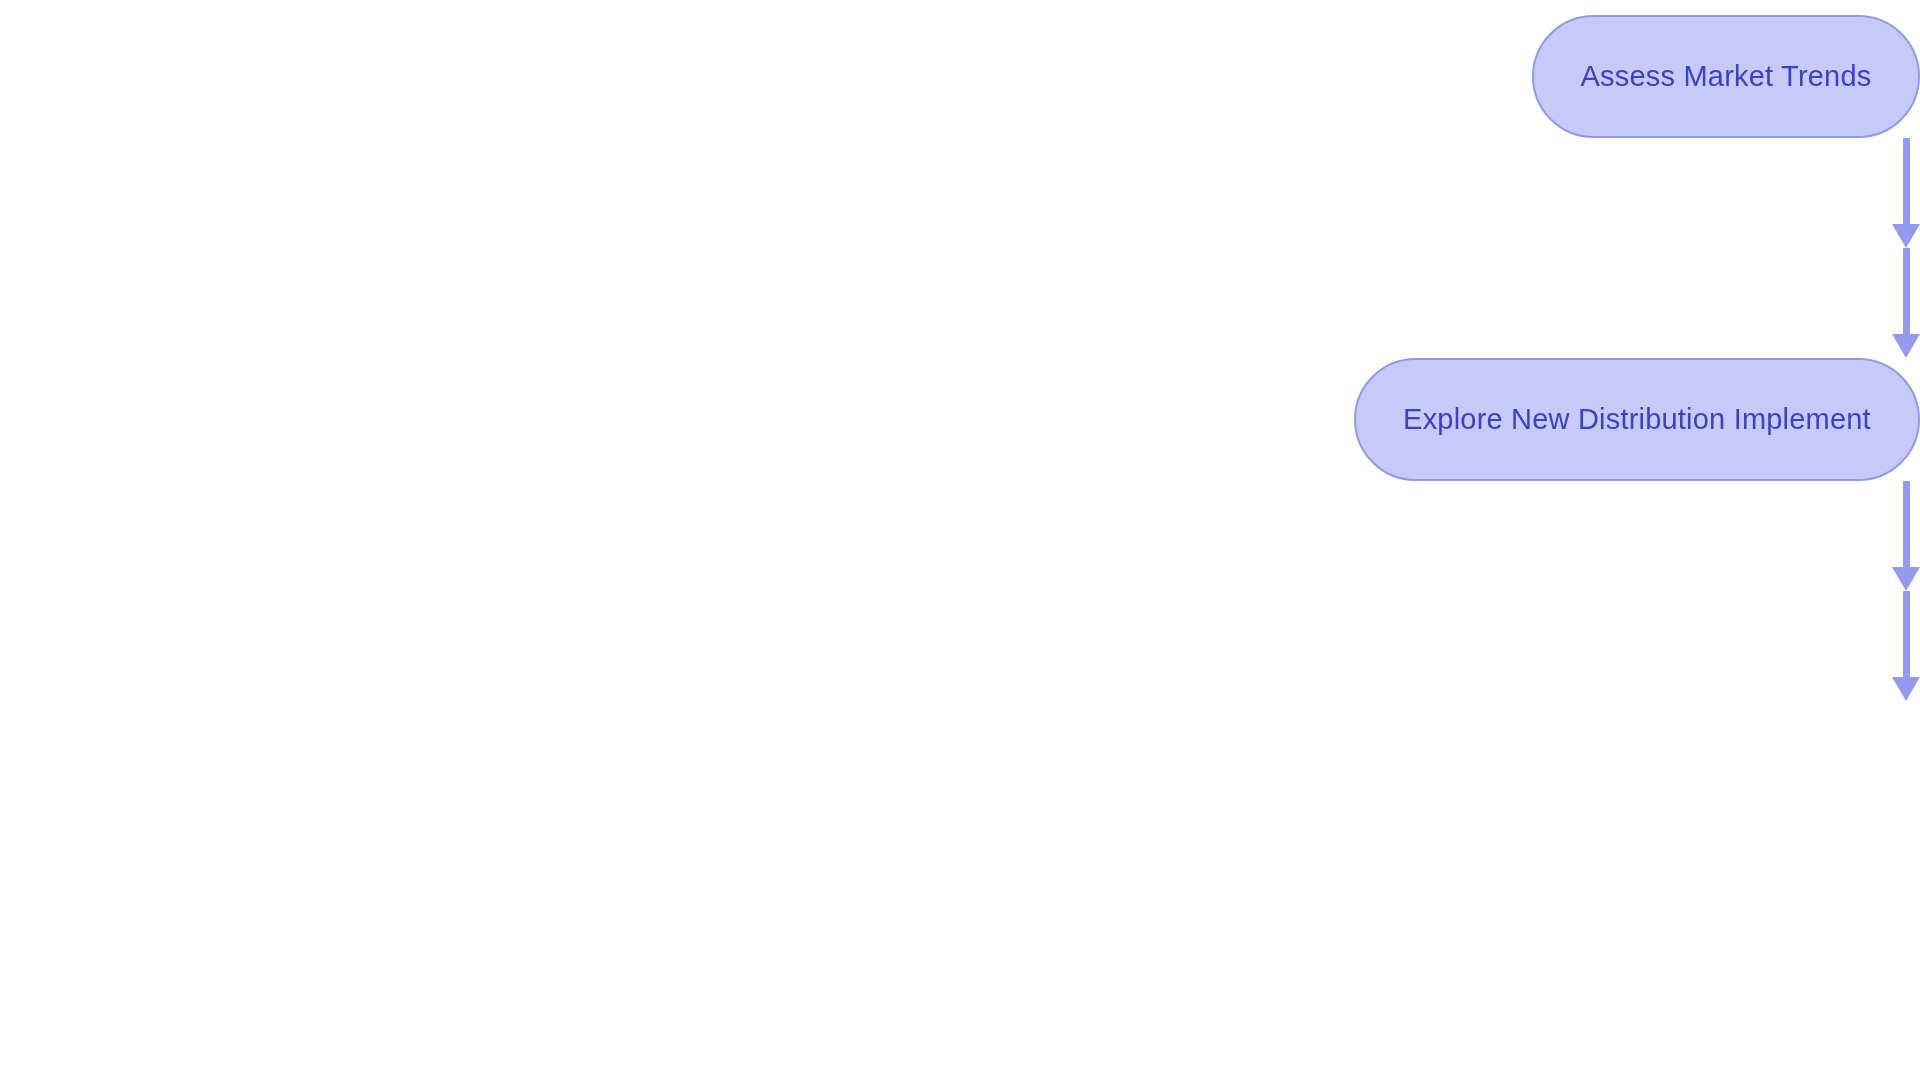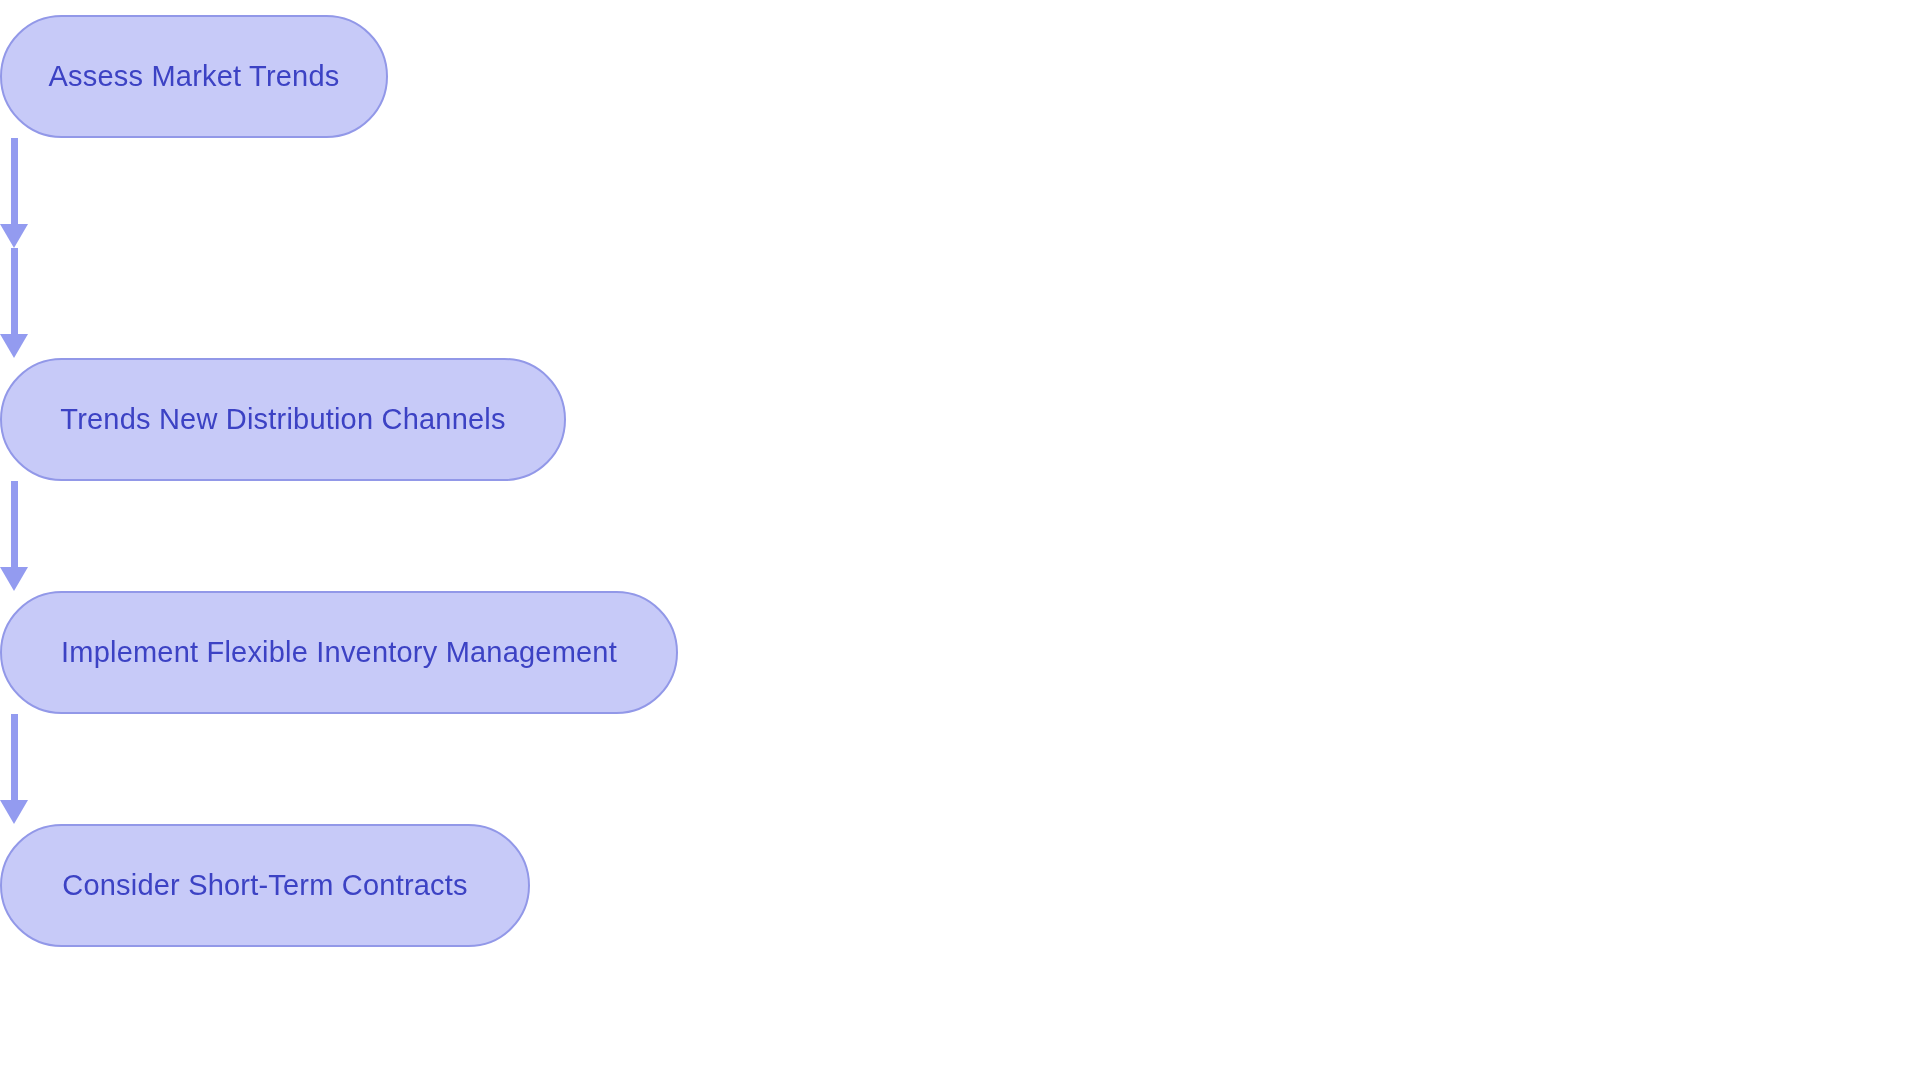--- a/index.html
+++ b/index.html
@@ -16,21 +16,21 @@
     background: var(--background);
     font-family: "Liberation Sans", "DejaVu Sans", sans-serif;
   }
   .canvas {
     position: relative;
     width: 1920px;
     height: 1083px;
     background: var(--background);
     display: flex;
     flex-direction: column;
-    align-items: flex-start;
+    align-items: flex-end;
     padding-top: 15px;
     overflow: hidden;
   }
   .node {
     height: 123px;
     border-radius: 62px;
     background: var(--node-fill);
     border: 2px solid var(--node-border);
     color: var(--node-text);
     display: flex;
@@ -82,34 +82,28 @@
     <div class="edge-head"></div>
   </div>
 
 
   <div class="edge">
     <div class="edge-shaft"></div>
     <div class="edge-head"></div>
   </div>
 
   <div class="node w3">
-    <span class="node-label">Trends New Distribution Channels</span>
+    <span class="node-label">Explore New Distribution Implement</span>
   </div>
 
   <div class="edge">
     <div class="edge-shaft"></div>
     <div class="edge-head"></div>
   </div>
 
-  <div class="node w4">
-    <span class="node-label">Implement Flexible Inventory Management</span>
-  </div>
 
   <div class="edge">
     <div class="edge-shaft"></div>
     <div class="edge-head"></div>
   </div>
 
-  <div class="node w5">
-    <span class="node-label">Consider Short-Term Contracts</span>
-  </div>
 
 </div>
 
 </body></html>

